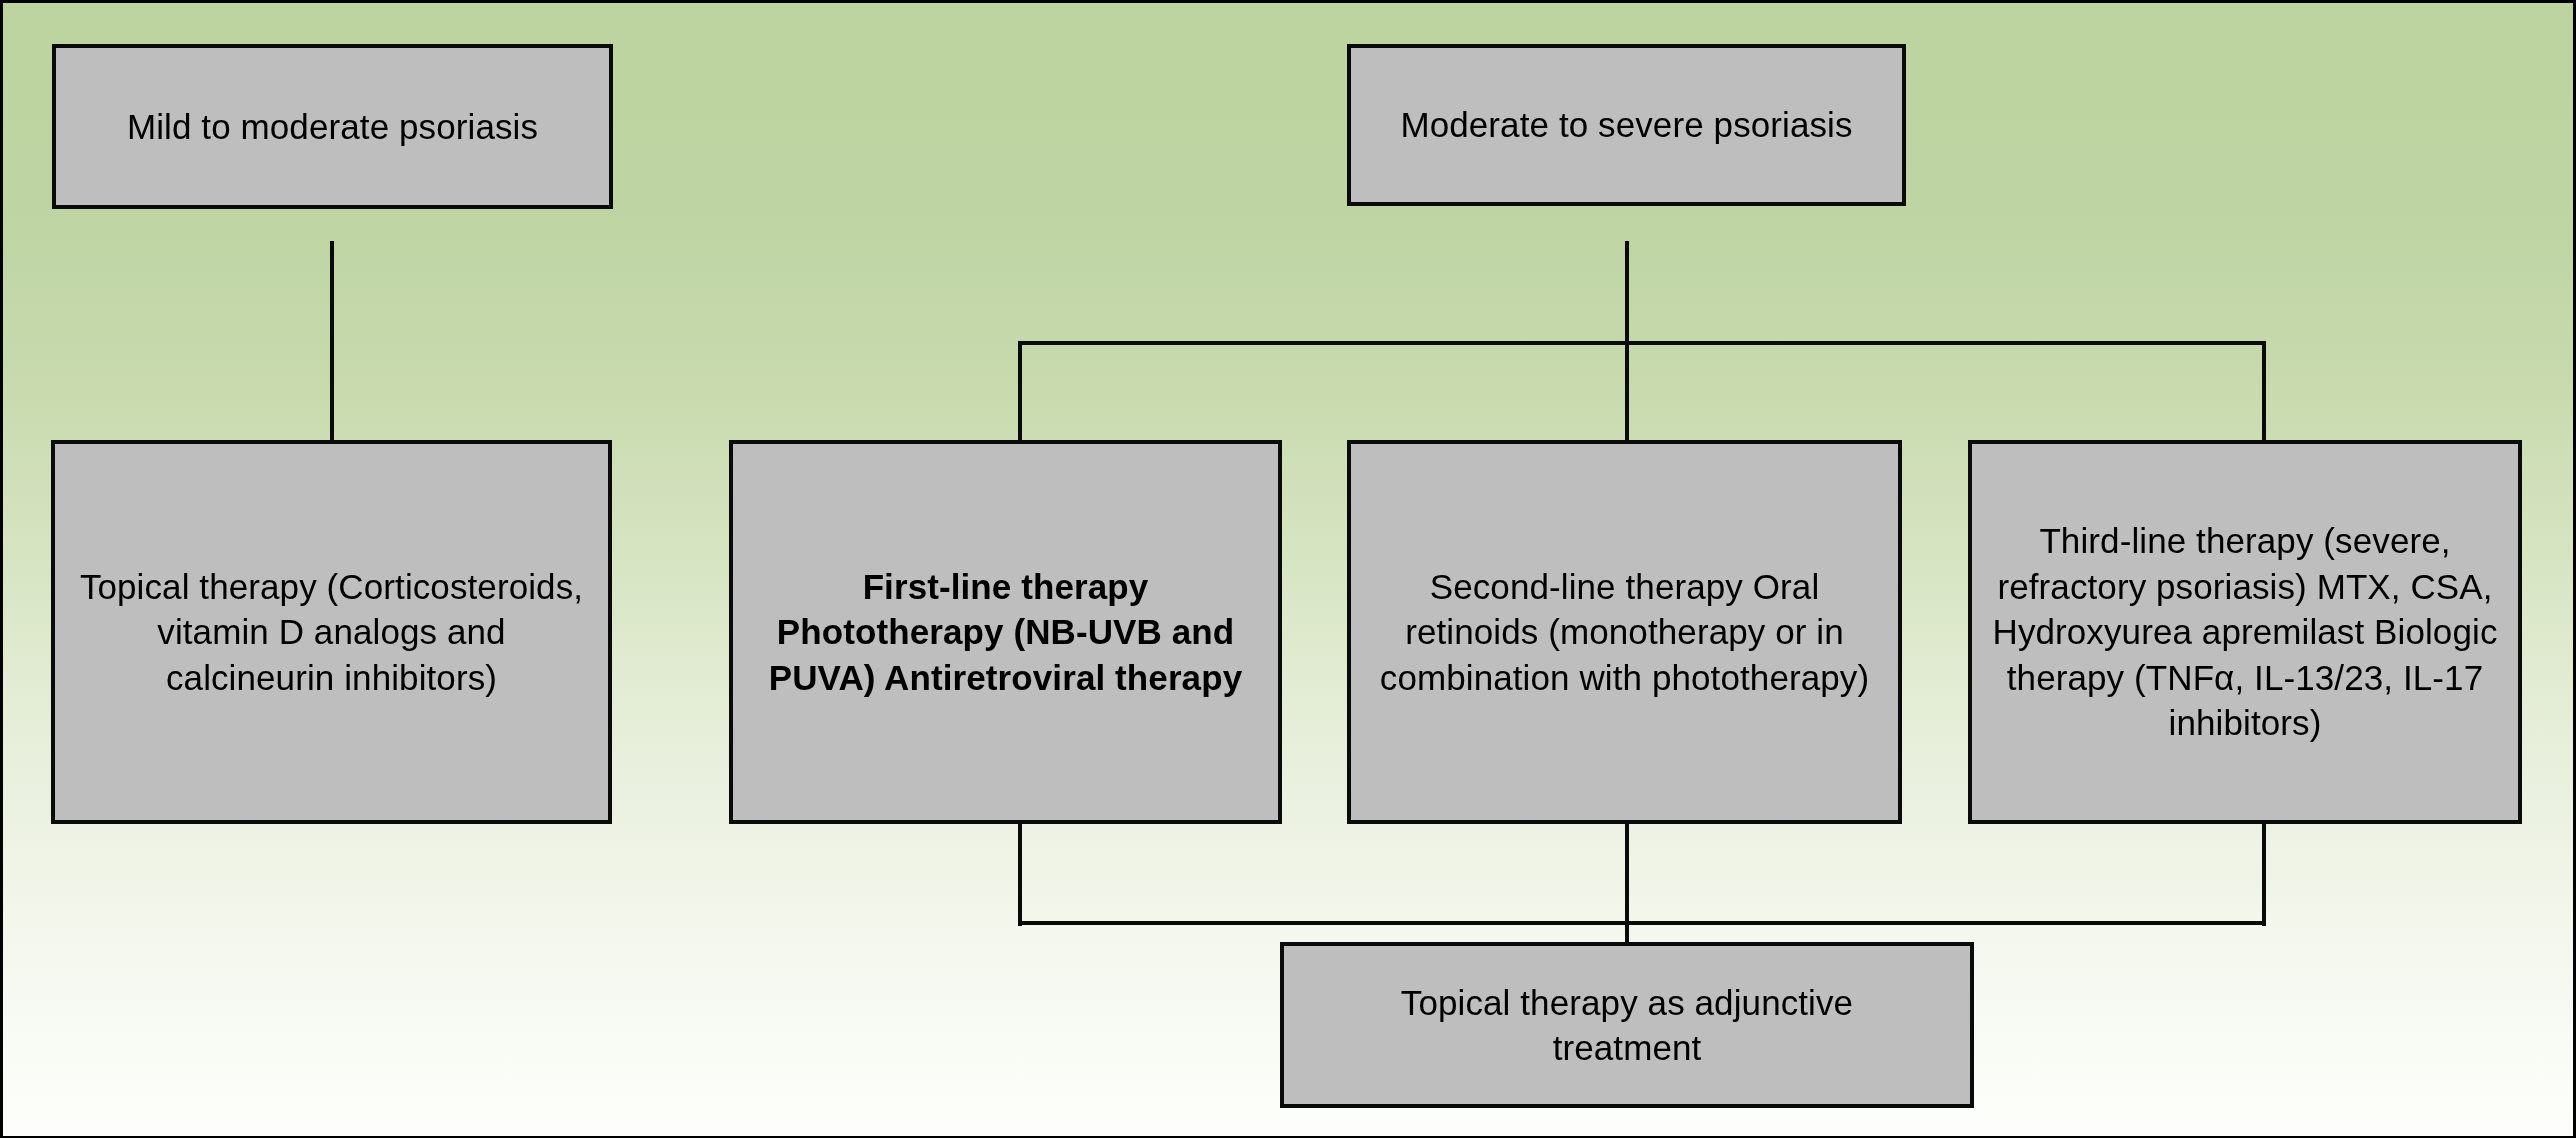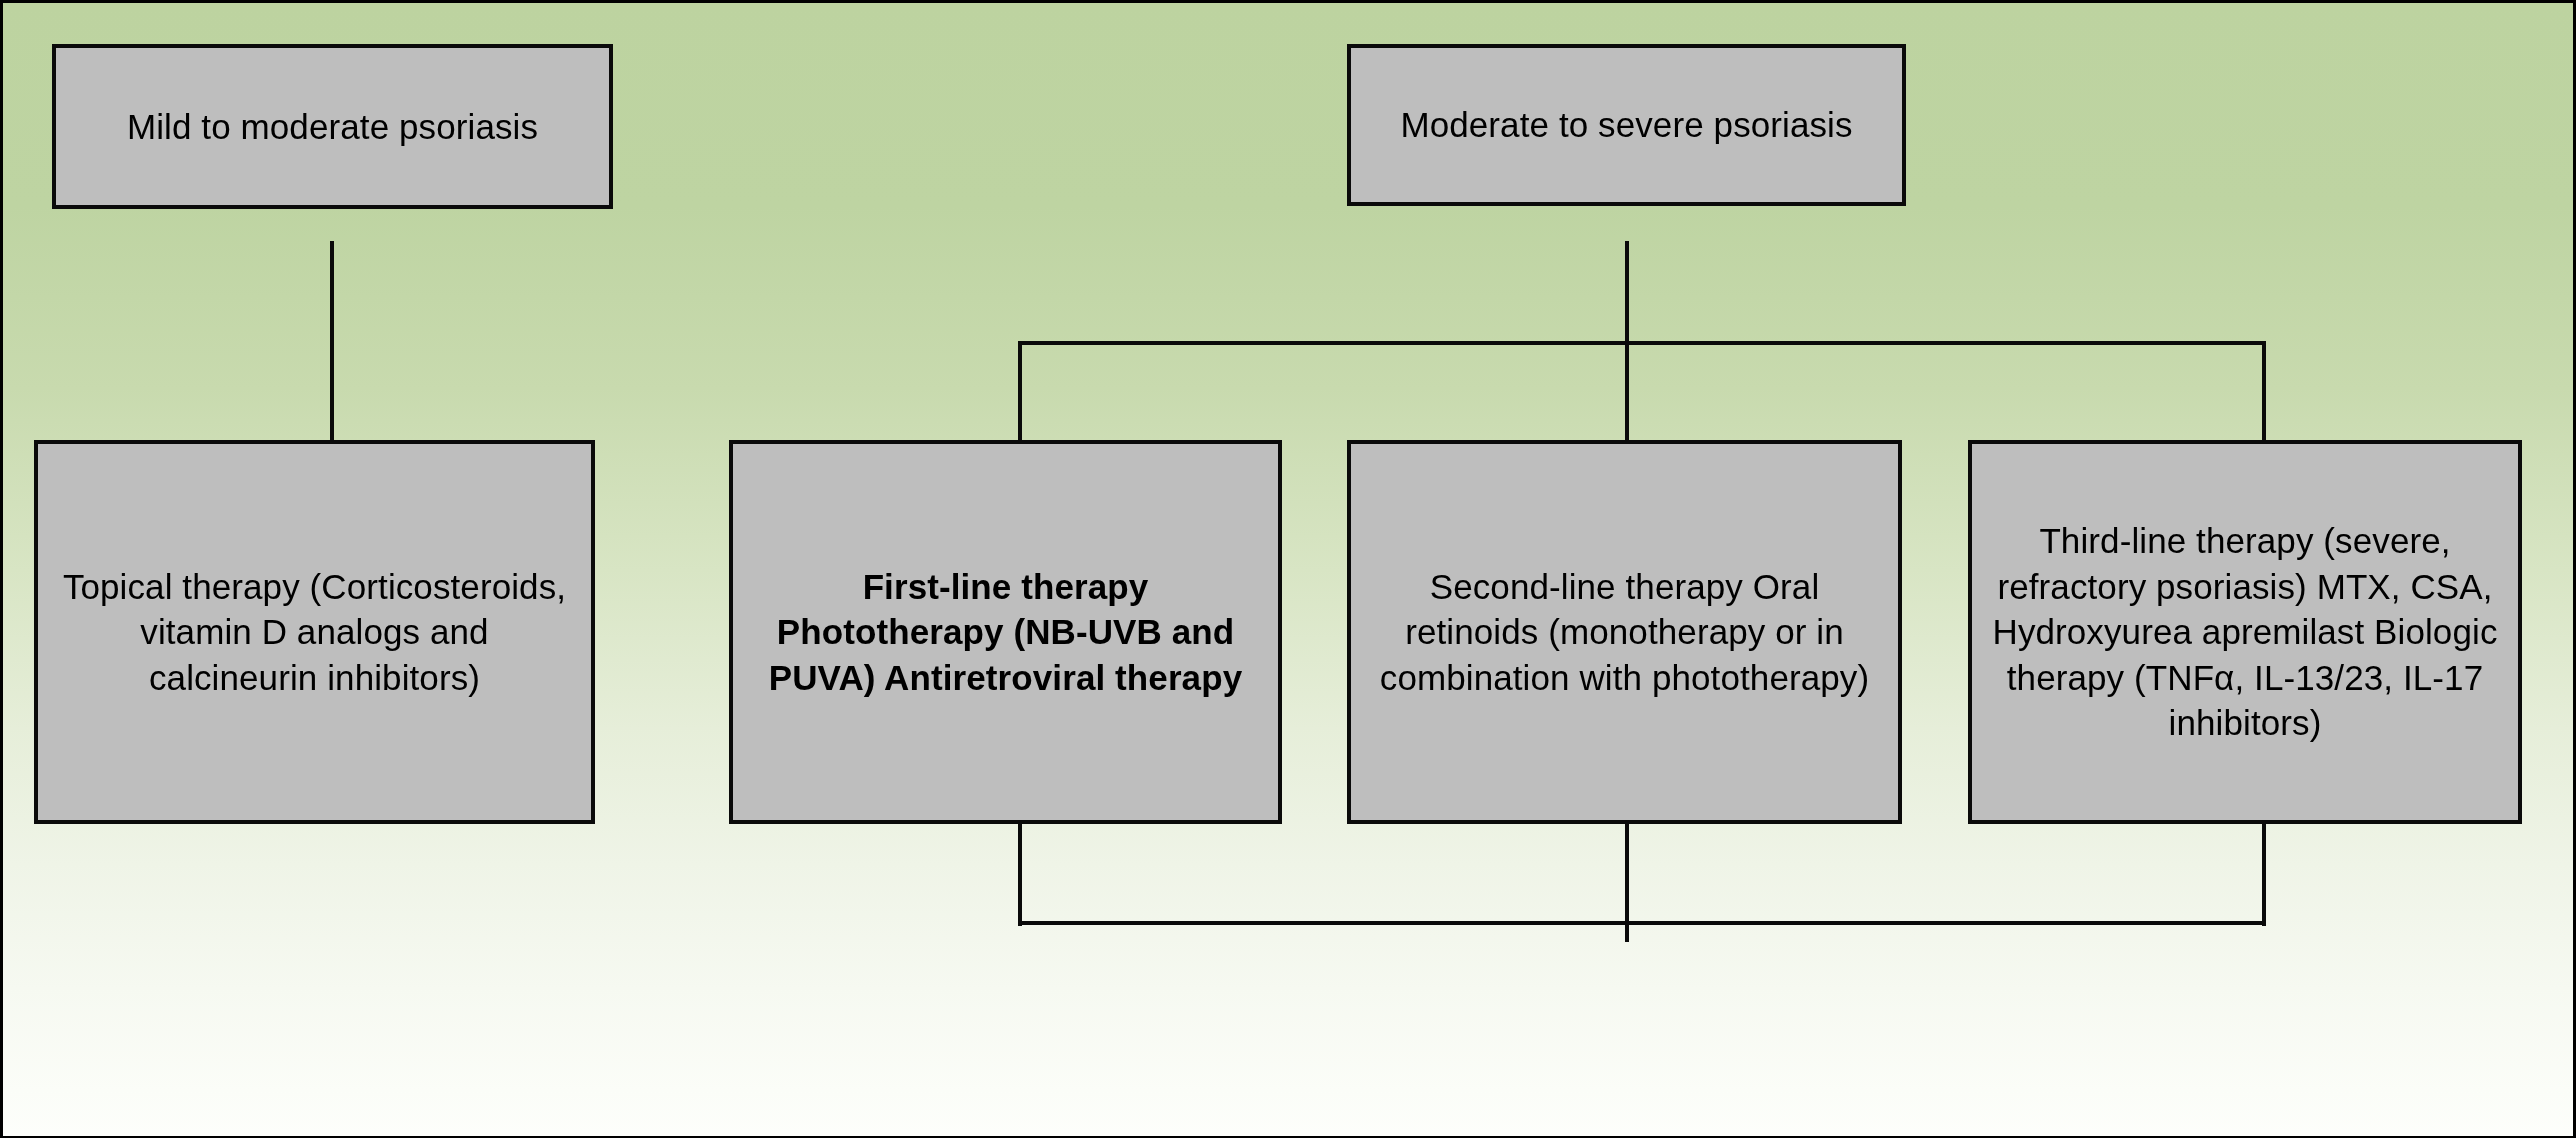--- a/index.html
+++ b/index.html
@@ -58,21 +58,21 @@
   <div class="line v" style="left:1622px;top:238px;height:103px;"></div>
 
   <div class="line h" style="left:1015px;top:338px;width:1248px;"></div>
 
   <div class="line v" style="left:1015px;top:338px;height:99px;"></div>
 
   <div class="line v" style="left:1622px;top:338px;height:99px;"></div>
 
   <div class="line v" style="left:2259px;top:338px;height:99px;"></div>
 
-  <div class="node" style="left:31px;top:437px;width:561px;height:384px;">
+  <div class="node" style="left:48px;top:437px;width:561px;height:384px;">
     <span class="txt" style="max-width:508px;white-space:normal;">Topical therapy
 (Corticosteroids, vitamin D analogs and calcineurin inhibitors)</span>
   </div>
 
   <div class="node" style="left:726px;top:437px;width:553px;height:384px;">
     <span class="txt" style="max-width:508px;white-space:normal;font-weight:bold;">First-line therapy
 Phototherapy (NB-UVB and PUVA)
 Antiretroviral therapy</span>
   </div>
 
@@ -86,15 +86,18 @@
 MTX, CSA, Hydroxyurea apremilast
 Biologic therapy (TNFα, IL-13/23, IL-17 inhibitors)</span>
   </div>
 
   <div class="line v" style="left:1015px;top:821px;height:102px;"></div>
   <div class="line v" style="left:1622px;top:821px;height:102px;"></div>
   <div class="line v" style="left:2259px;top:821px;height:102px;"></div>
   <div class="line h" style="left:1015px;top:918px;width:1248px;"></div>
   <div class="line v" style="left:1622px;top:918px;height:21px;"></div>
 
+  <div class="node" style="left:1277px;top:939px;width:694px;height:166px;">
+    <span class="txt" style="max-width:609px;white-space:normal;">Topical therapy as adjunctive treatment</span>
+  </div>
 
 </div>
 
 
 </body></html>

